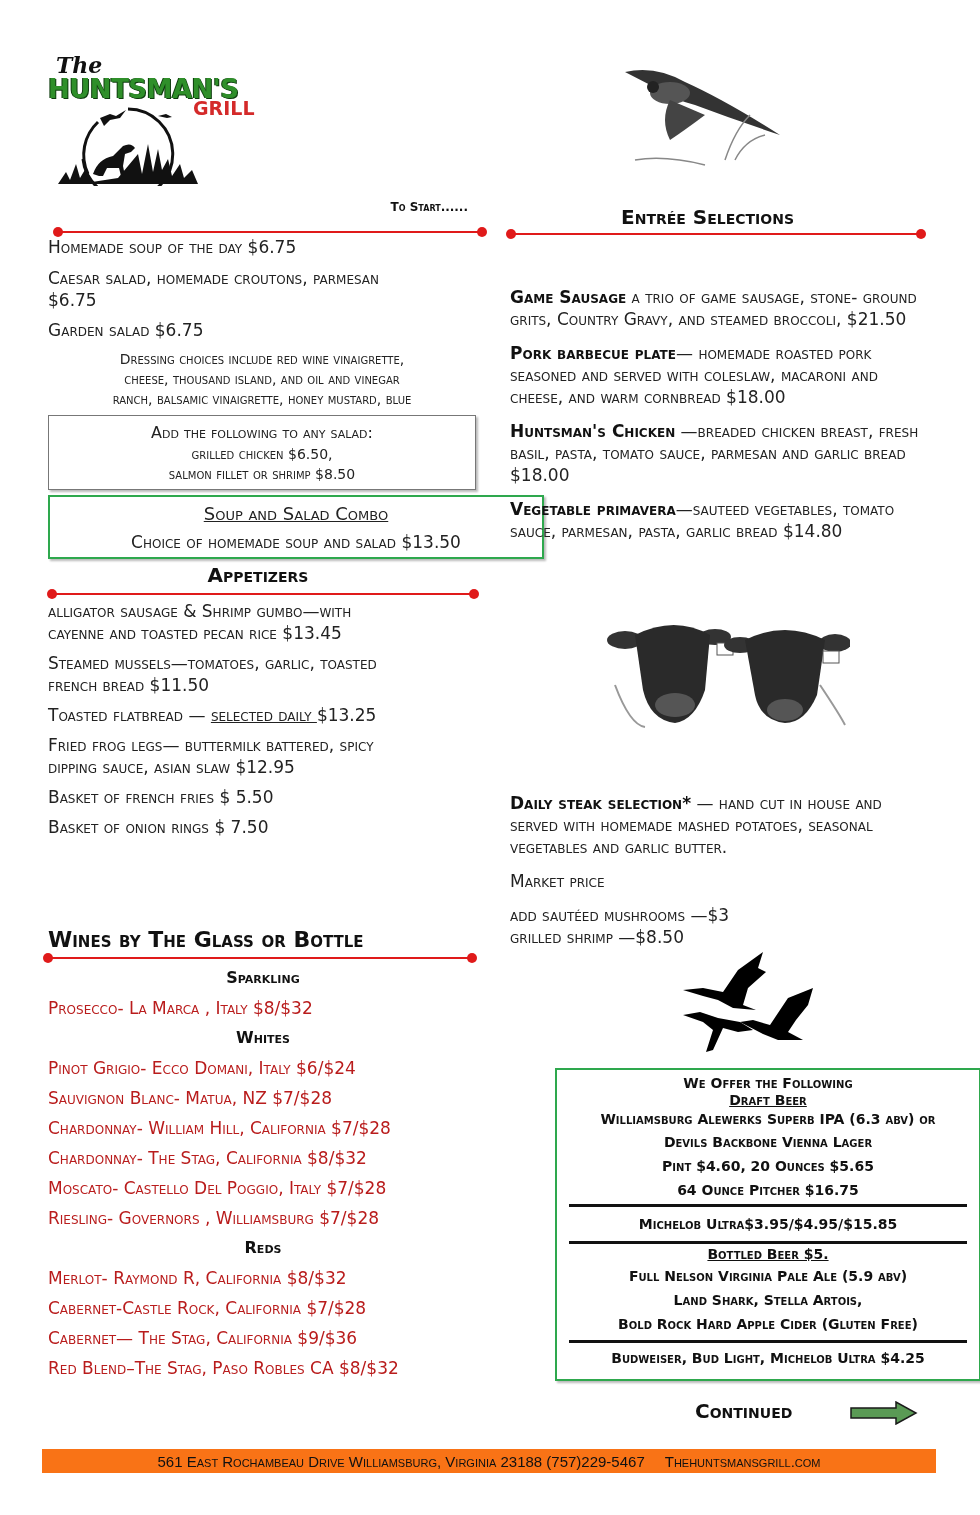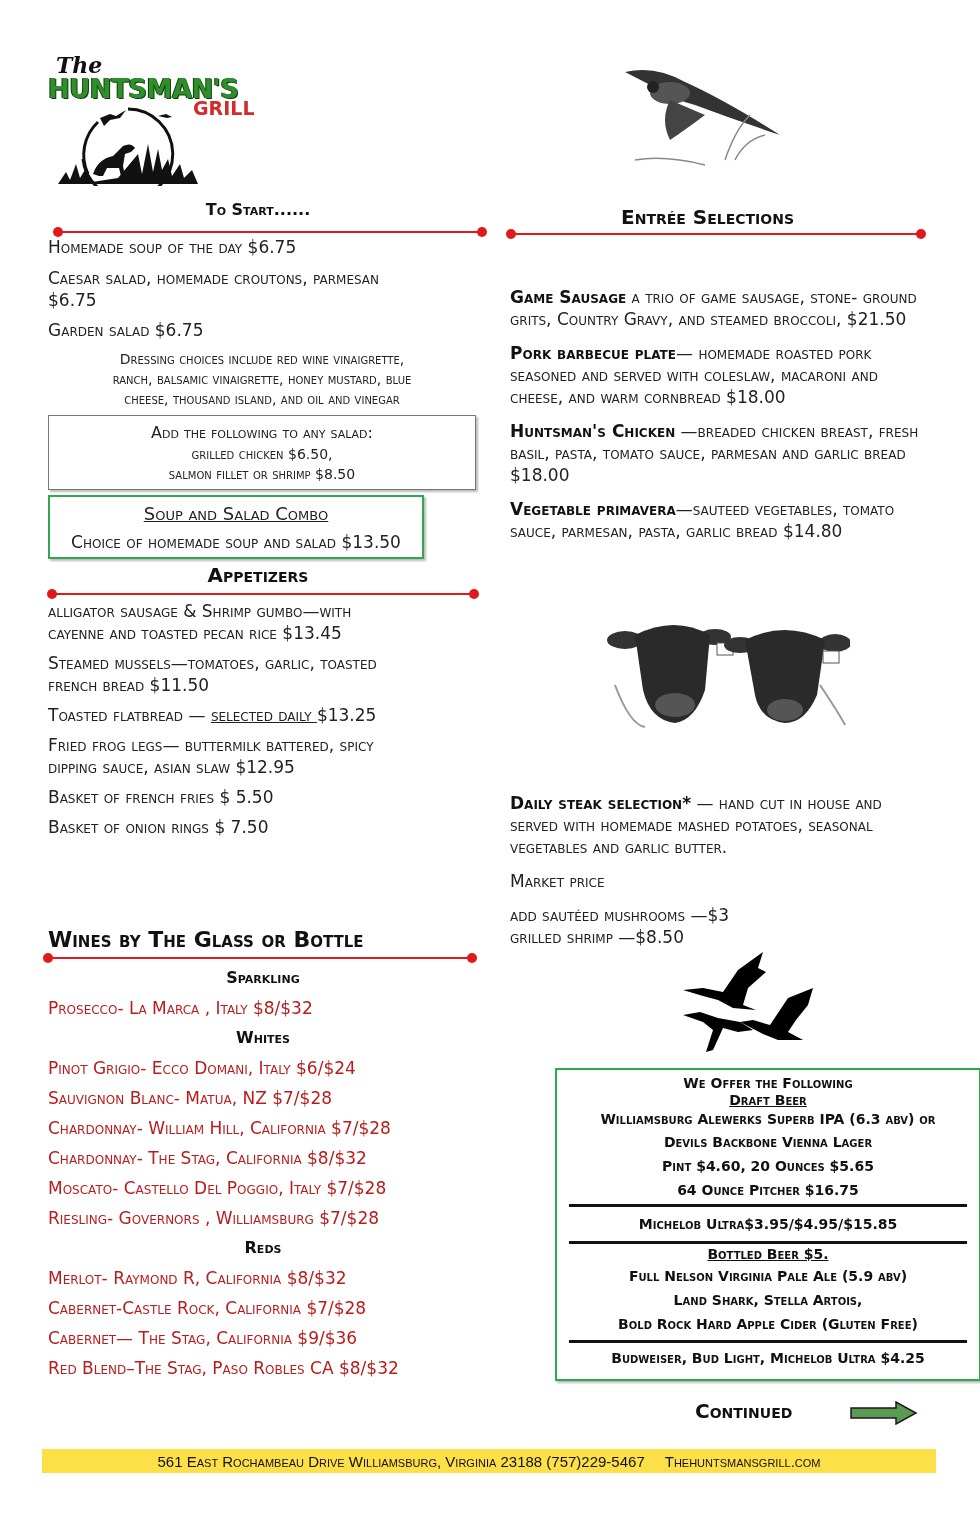--- a/index.html
+++ b/index.html
@@ -26,21 +26,21 @@
   .box-gray { border: 1.5px solid #777; box-shadow: 2px 2px 2px #bbb; }
   .box-green { border: 2px solid #2ea84d; box-shadow: 2px 2px 2px #bbb; }
   .u { text-decoration: underline; }
 
   .wine { font-variant: small-caps; font-size: 17px; line-height: 30px; color: #b91c1c; font-family: "DejaVu Sans", sans-serif; white-space: nowrap; }
   .wine-cat { font-variant: small-caps; font-weight: bold; font-size: 16px; text-align: center; font-family: "DejaVu Sans", sans-serif; line-height: 30px; }
 
   .beer { font-variant: small-caps; font-weight: bold; font-size: 14px; text-align: center; color: #111; font-family: "DejaVu Sans", sans-serif; white-space: nowrap; }
   .beer-hr { height: 3px; background: #111; margin: 0 12px; }
 
-  .footer { left: 42px; top: 1449px; width: 894px; height: 24px; background: #fde047; font-variant: small-caps; font-size: 15px; color: #111; display: flex; align-items: center; justify-content: center; gap: 20px; font-family: "Liberation Sans", sans-serif; }
+  .footer { left: 42px; top: 1449px; width: 894px; height: 24px; background: #f97316; font-variant: small-caps; font-size: 15px; color: #111; display: flex; align-items: center; justify-content: center; gap: 20px; font-family: "Liberation Sans", sans-serif; }
 </style>
 </head>
 <body>
 
 <div class="abs logo">
   <span class="the">The</span>
   <span class="hunts">HUNTSMAN'S</span>
   <span class="grill">GRILL</span>
   <svg style="position:absolute;left:10px;top:52px;" width="140" height="82" viewBox="0 0 140 82">
     <path d="M70 5 A45 45 0 1 1 25 55" fill="none" stroke="#111" stroke-width="3"></path>
@@ -53,41 +53,41 @@
 </div>
 
 <svg class="abs" style="left:615px;top:60px;" width="170" height="115" viewBox="0 0 170 115">
   <path d="M10 12 Q40 5 70 22 Q110 40 165 75 Q120 60 80 45 Q60 40 45 30 Z" fill="#333"></path>
   <ellipse cx="55" cy="33" rx="20" ry="11" fill="#555"></ellipse>
   <circle cx="38" cy="27" r="6" fill="#222"></circle>
   <path d="M55 40 Q45 60 55 80 Q70 70 90 55 Z" fill="#444"></path>
   <path d="M110 100 Q120 70 135 55 M120 100 Q130 80 150 75 M20 100 Q50 95 90 105" stroke="#888" stroke-width="1.5" fill="none"></path>
 </svg>
 
-<div class="abs hdr" style="left:48px;top:200px;width:420px;text-align:center;font-size:16px;">To Start......</div>
+<div class="abs hdr" style="left:48px;top:200px;width:420px;text-align:right;font-size:12px;">To Start......</div>
 <div class="rule" style="left:58px;top:231px;width:424px;"></div>
 
 <div class="abs item" style="left:48px;top:236px;">Homemade soup of the day $6.75</div>
 <div class="abs item" style="left:48px;top:267px;">Caesar  salad, homemade croutons, parmesan</div>
 <div class="abs item" style="left:48px;top:289px;">$6.75</div>
 <div class="abs item" style="left:48px;top:319px;">Garden salad $6.75</div>
 
 <div class="abs" style="left:48px;top:349px;width:428px;">
   <div class="small">Dressing choices include red wine vinaigrette,</div>
+  <div class="small">cheese, thousand island, and oil and vinegar</div>
   <div class="small">ranch, balsamic vinaigrette, honey mustard, blue</div>
-  <div class="small">cheese, thousand island, and oil and vinegar</div>
 </div>
 
 <div class="abs box-gray" style="left:48px;top:415px;width:428px;height:75px;padding-top:6px;">
   <div class="small" style="font-size:16px;line-height:22px;">Add the following to any salad:</div>
   <div class="small">grilled chicken $6.50,</div>
   <div class="small">salmon fillet or shrimp $8.50</div>
 </div>
 
-<div class="abs box-green" style="left:48px;top:495px;width:376px;height:64px;padding-top:4px;">
+<div class="abs box-green" style="left:48px;top:495px;width:496px;height:64px;padding-top:4px;">
   <div class="small u" style="font-size:18px;line-height:26px;">Soup and Salad Combo</div>
   <div class="small" style="font-size:17px;line-height:30px;">Choice of homemade soup and salad $13.50</div>
 </div>
 
 <div class="abs hdr" style="left:48px;top:563px;width:420px;text-align:center;font-size:20px;">Appetizers</div>
 <div class="rule" style="left:52px;top:593px;width:422px;"></div>
 
 <div class="abs" style="left:48px;top:600px;width:440px;">
   <div class="item" style="margin-bottom:8px;">
     <div>alligator sausage &amp; Shrimp gumbo—with</div>

